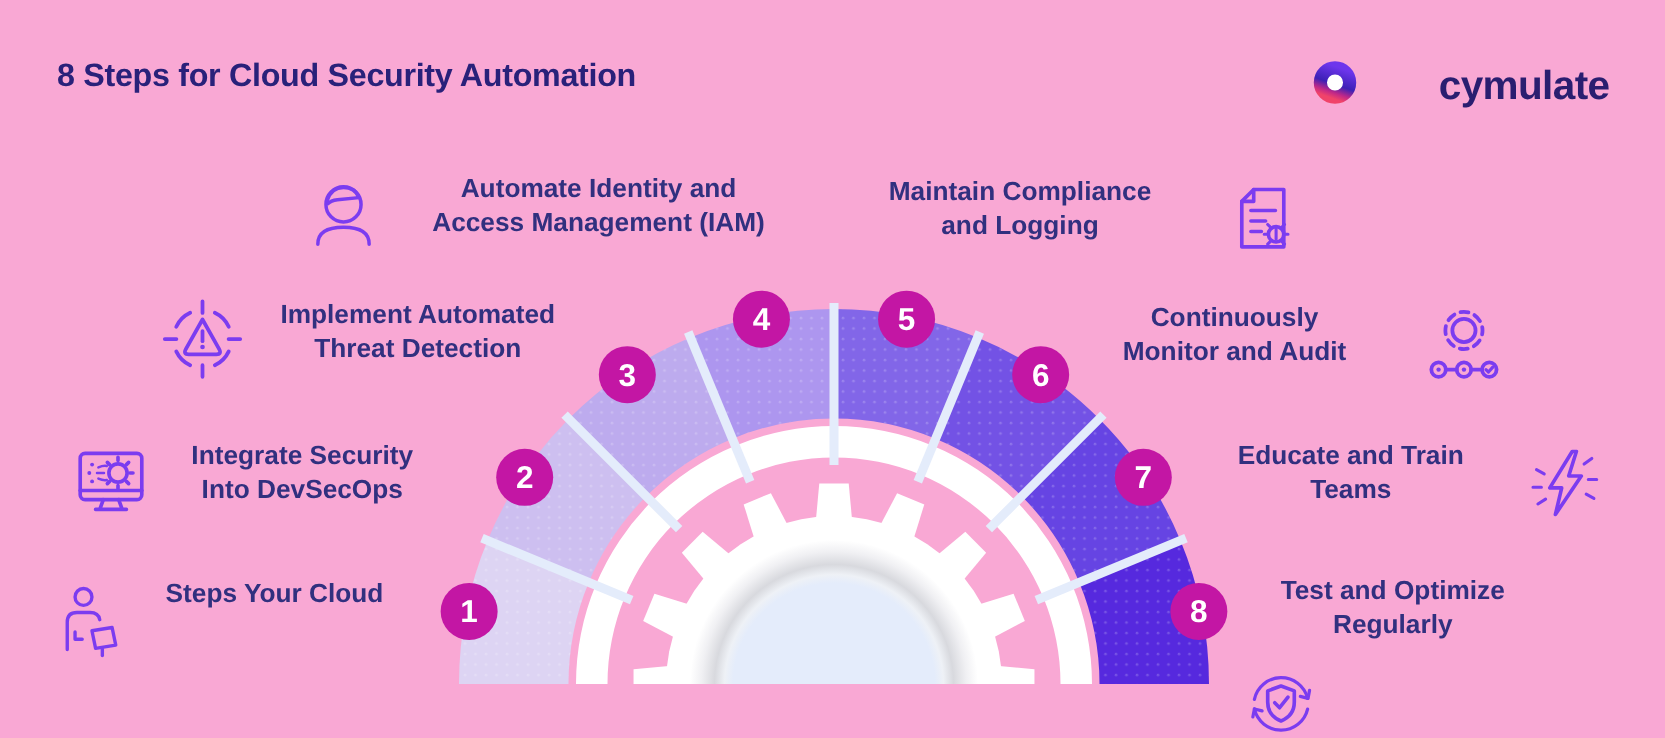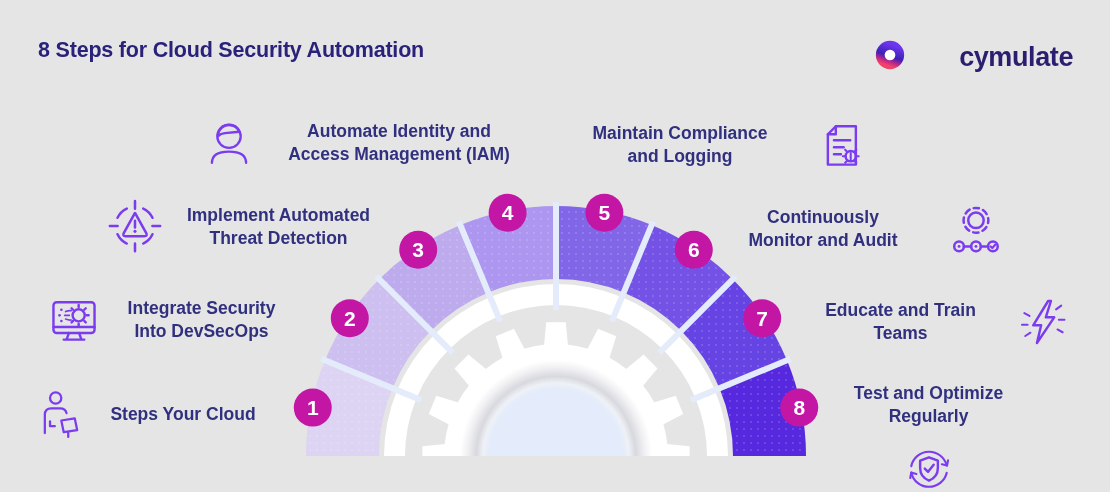--- a/index.html
+++ b/index.html
@@ -6,38 +6,38 @@
   body{font-family:"Liberation Sans","DejaVu Sans",sans-serif;}
   .canvas{position:relative;width:1110px;height:492px;background:#e4ecfb;overflow:hidden;}
 
   .page-title{position:absolute;left:38px;top:38px;margin:0;font-size:21.5px;font-weight:bold;letter-spacing:-0.2px;color:#29217a;}
 
   .logo{position:absolute;top:38px;right:37px;display:flex;align-items:center;gap:8px;}
   .logo .wordmark{font-size:27px;font-weight:bold;letter-spacing:-0.4px;color:#2a1e70;line-height:1;}
 
   #arch-svg{position:absolute;left:0;top:0;}
 
-  .step{position:absolute;display:flex;align-items:center;gap:12px;color:#31307f;}
+  .step{position:absolute;display:flex;align-items:flex-start;gap:12px;color:#31307f;}
   .step .lbl{font-size:17.5px;font-weight:bold;line-height:23px;text-align:center;}
   .step .icon{flex:0 0 auto;display:flex;color:#7b3cf0;}
   .step .icon svg{display:block;}
 
   .s1{left:34px;top:384px;}  .s1 .lbl{width:170px;}
   .s2{left:46px;top:292px;}  .s2 .lbl{width:175px;}
   .s3{left:106px;top:198px;} .s3 .lbl{width:205px;}
   .s4{left:202px;top:114px;} .s4 .lbl{width:262px;}
   .s5{left:560px;top:116px;} .s5 .lbl{width:240px;}
   .s6{left:712px;top:200px;} .s6 .lbl{width:222px;}
   .s7{left:798px;top:292px;} .s7 .lbl{width:205px;}
   .s8{left:826px;top:382px;} .s8 .lbl{width:205px;}
 </style>
 </head>
 <body>
 
-<div class="canvas" style="background: #e5e5e5;">
+<div class="canvas" style="background: #f9a8d4;">
 
   <h1 class="page-title" style="color: rgb(41, 33, 122);">8 Steps for Cloud Security Automation</h1>
 
   <div class="logo">
     <span>
       <svg width="34" height="34" viewBox="0 0 34 34">
         <defs>
           <linearGradient id="logoGrad" x1="0.65" y1="0" x2="0.3" y2="1">
             <stop offset="0" stop-color="#6d35ec"></stop>
             <stop offset="0.55" stop-color="#3d20b6"></stop>

